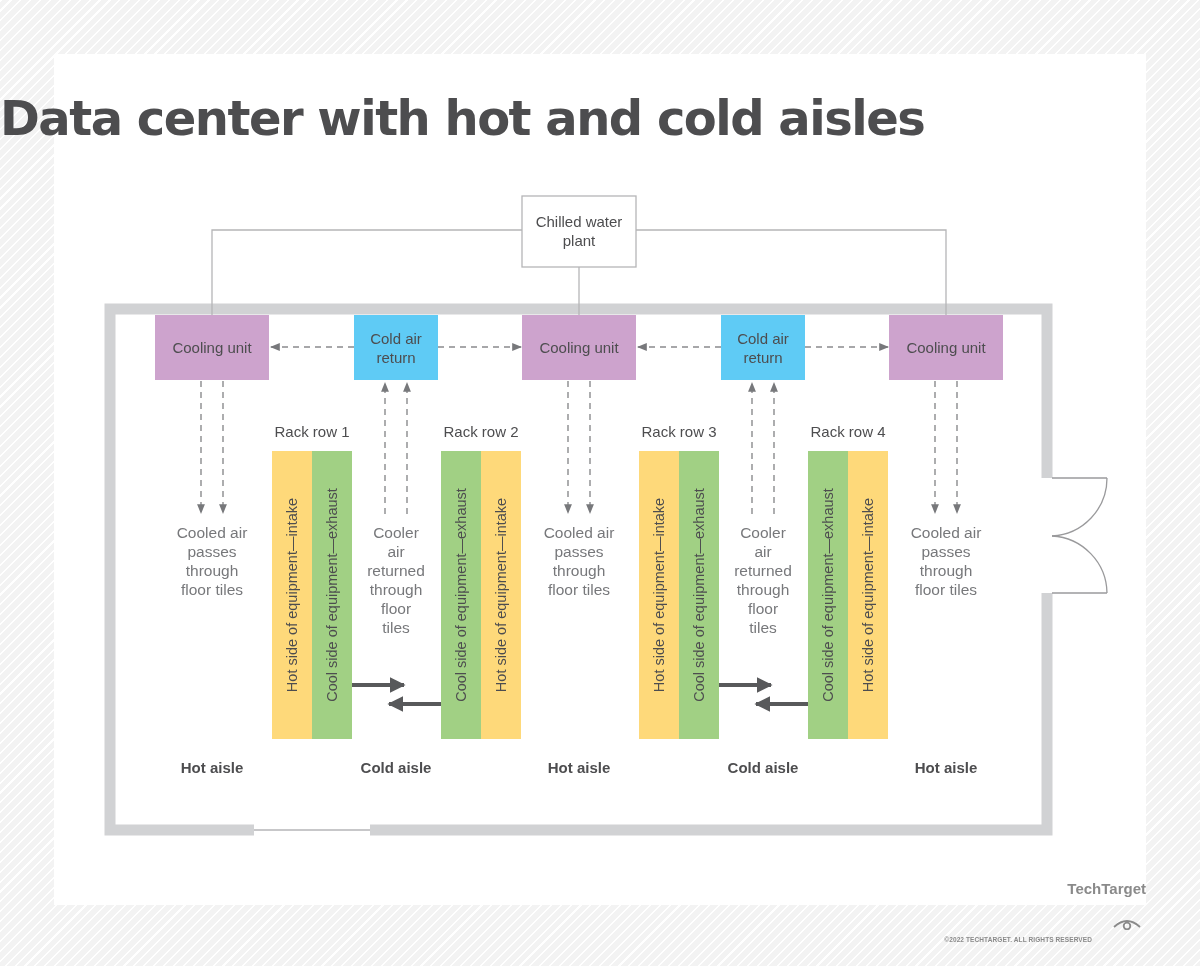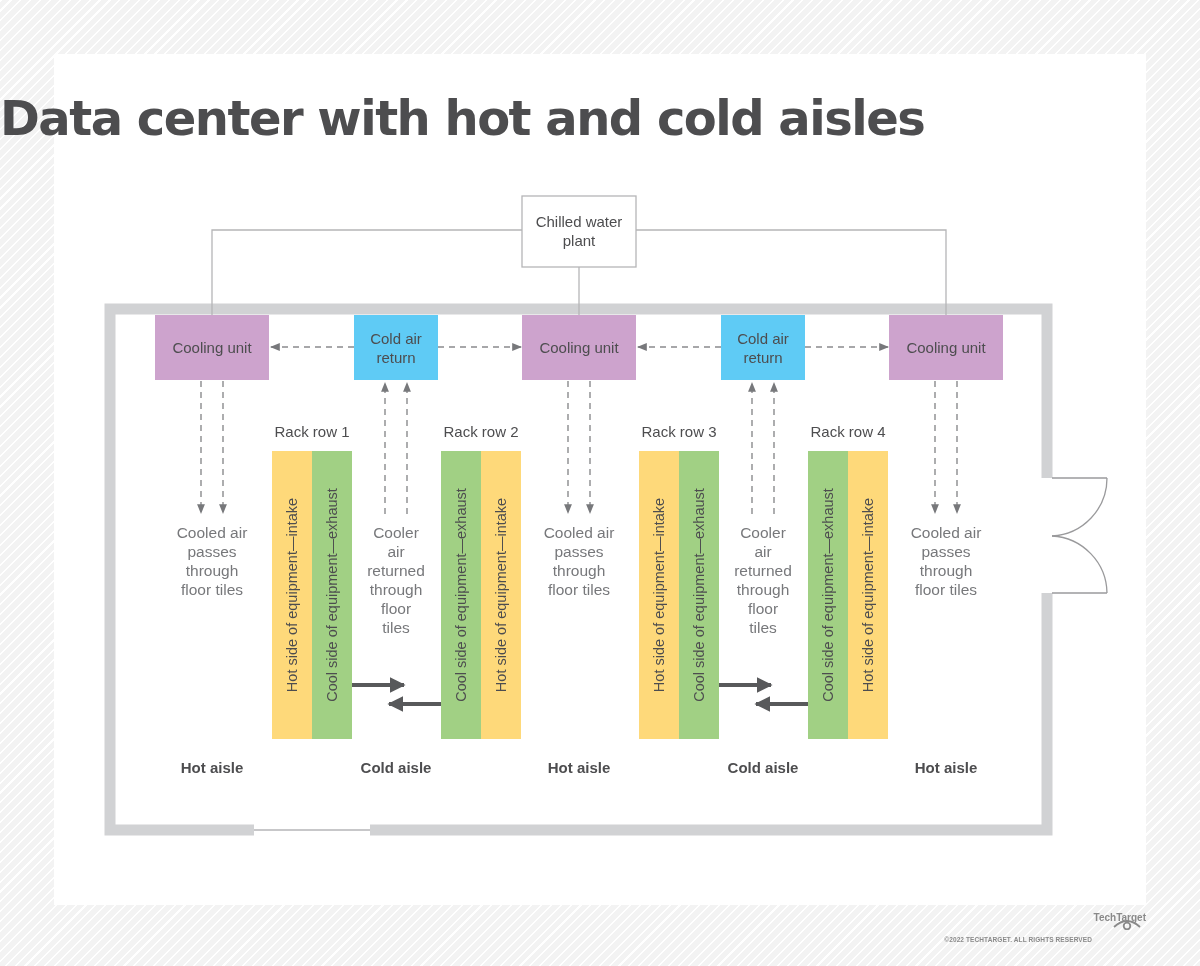--- a/index.html
+++ b/index.html
@@ -24,22 +24,22 @@
   .box-label { font-size: 15px; fill: #4d4d4f; }
   .note { font-size: 15.5px; fill: #77787b; }
   .row-label { font-size: 15px; fill: #4d4d4f; }
   .rack-text { font-size: 14.5px; fill: #4d4d4f; }
   .aisle { font-size: 15px; font-weight: bold; fill: #4d4d4f; }
   .footer {
     position: absolute; right: 108px; top: 936px;
     font-size: 6.5px; color: #8a8a8a; font-weight: bold; letter-spacing: 0.1px;
   }
   .brand {
-    position: absolute; right: 54px; top: 912px;
-    font-size: 10px; color: #8a8a8a; font-weight: bold;
+    position: absolute; right: 54px; top: 880px;
+    font-size: 15px; color: #8a8a8a; font-weight: bold;
   }
   .brand-eye { position: absolute; right: 58px; top: 918px; }
 </style>
 </head>
 <body>
 
 <div class="card"></div>
 <h1 class="title">Data center with hot and cold aisles</h1>
 
 <svg class="diagram" id="diagram" width="1200" height="966" viewBox="0 0 1200 966" xmlns="http://www.w3.org/2000/svg">

